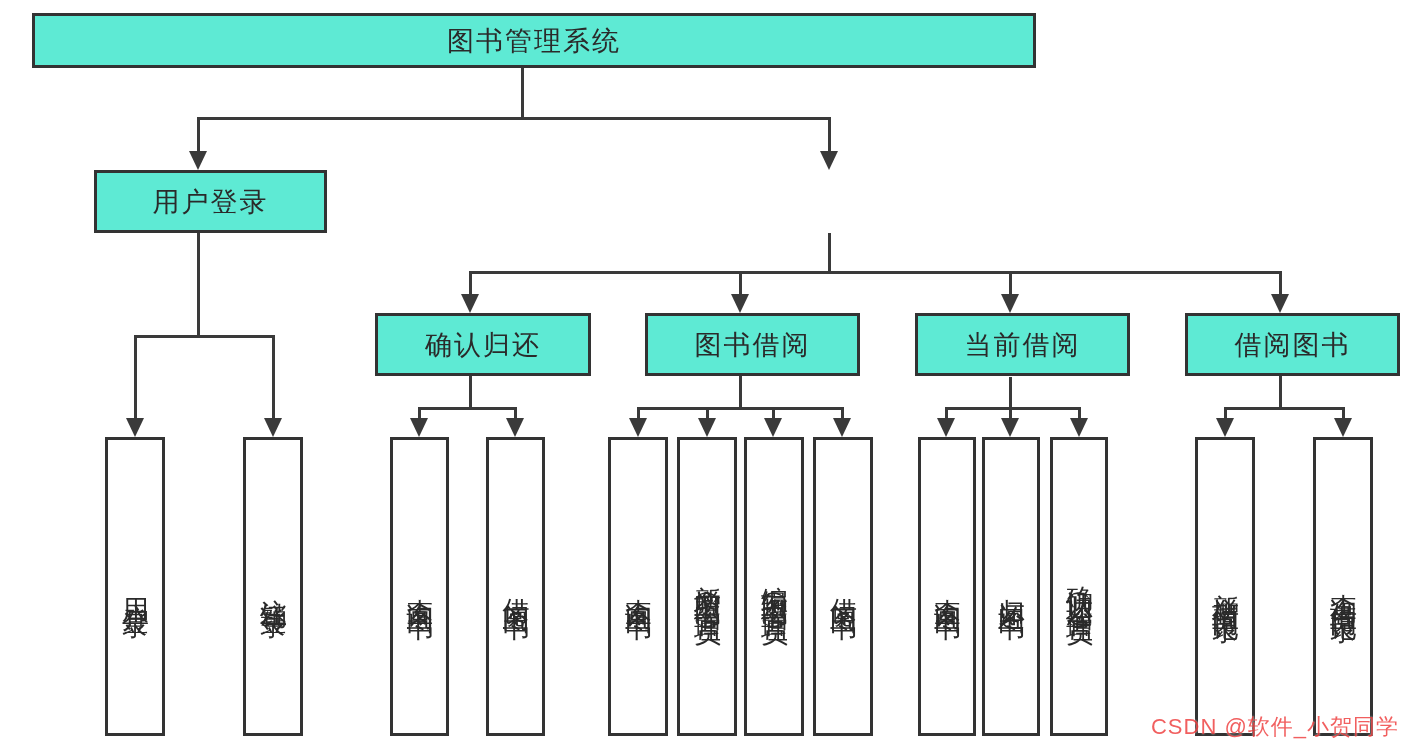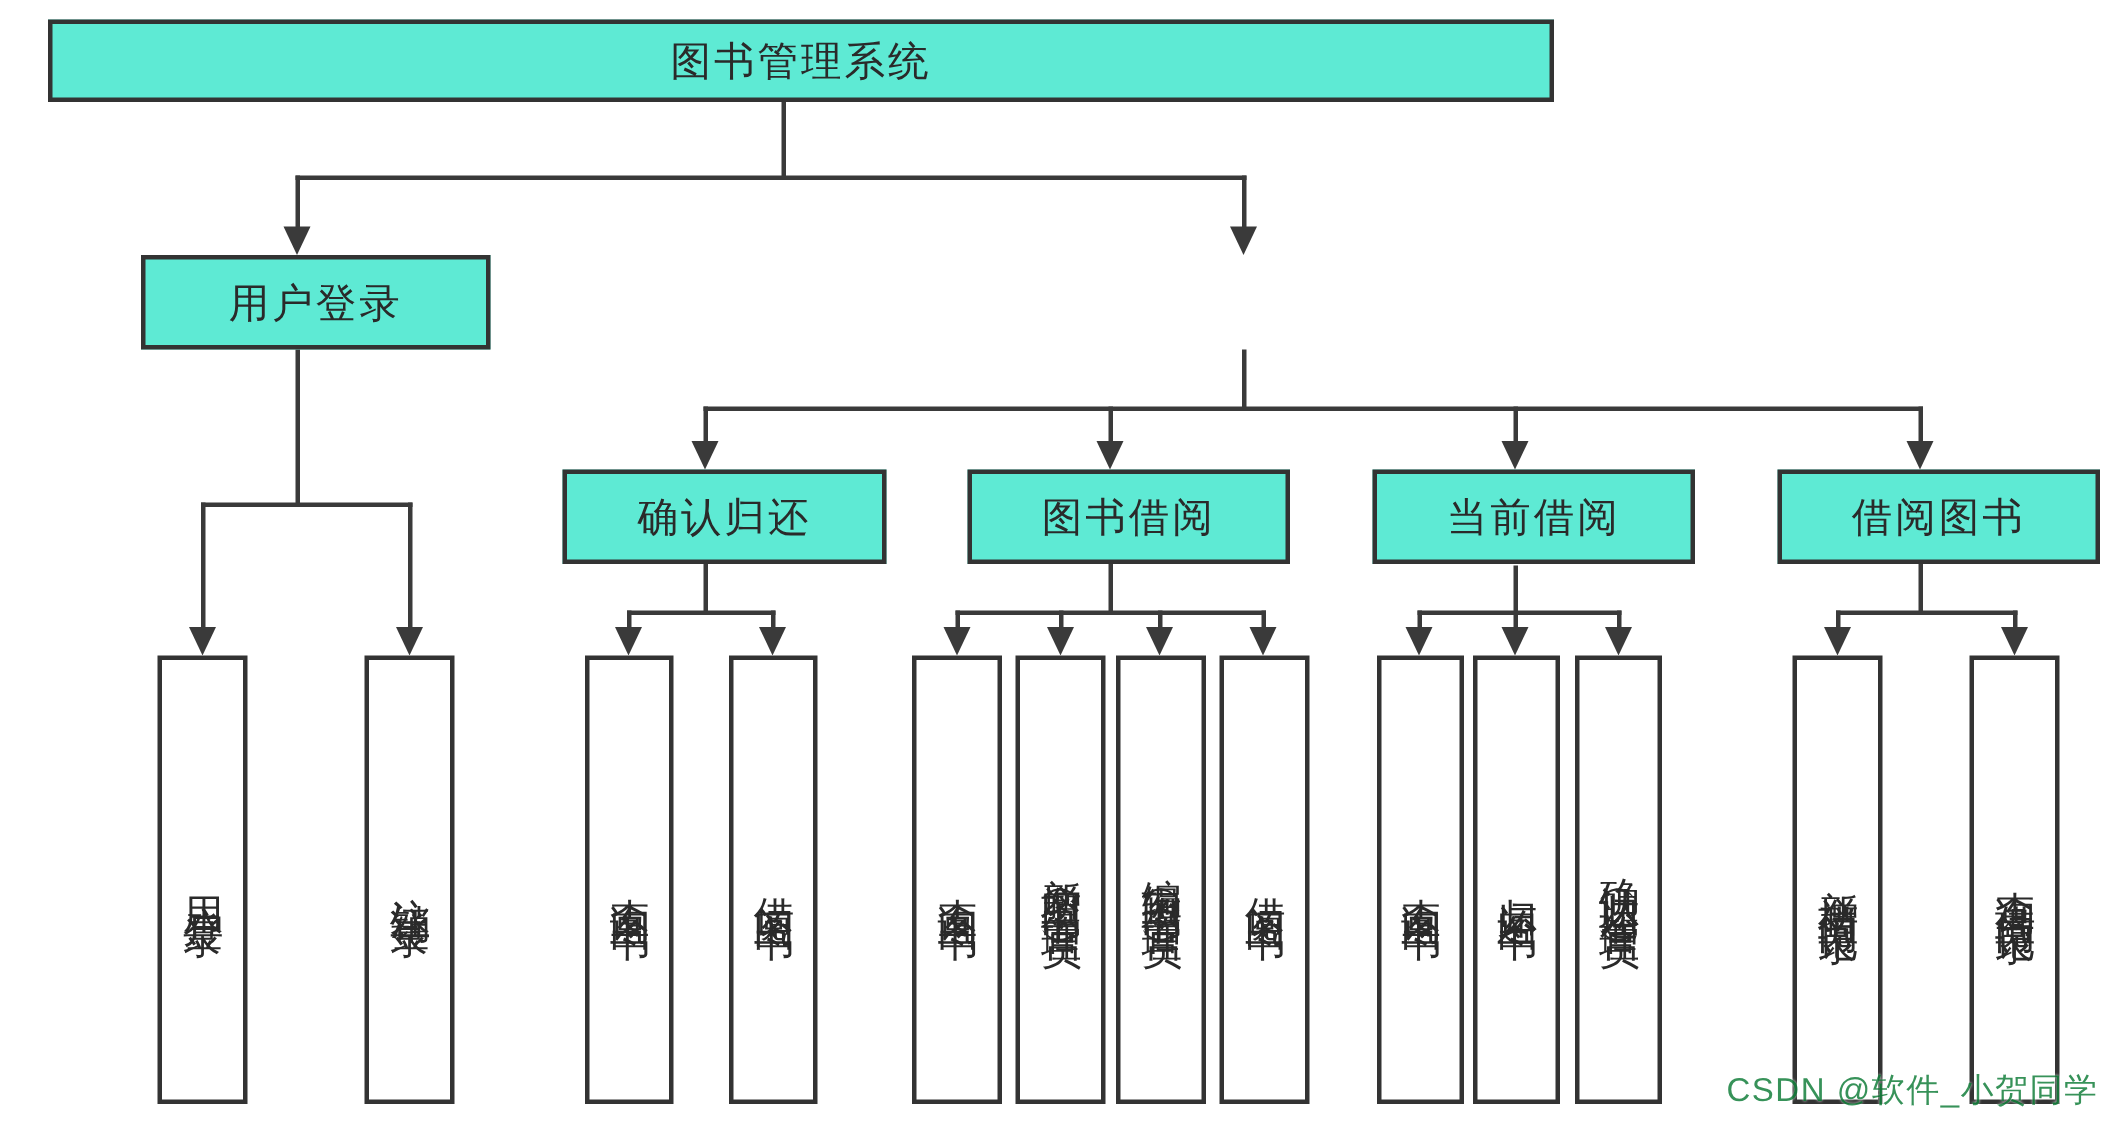--- a/index.html
+++ b/index.html
@@ -21,21 +21,21 @@
     font-size:27px;line-height:1;letter-spacing:5px;white-space:nowrap;
   }
   .vline,.hline{position:absolute;background:#3a3a3a;z-index:1;}
   .arrow{
     position:absolute;width:0;height:0;z-index:1;
     border-left:9px solid transparent;border-right:9px solid transparent;
     border-top:19px solid #3a3a3a;
   }
   .watermark{
     position:absolute;right:6px;top:712px;z-index:5;
-    font-size:22px;letter-spacing:1px;color:#15803d;opacity:.85;
+    font-size:22px;letter-spacing:1px;color:#ef4444;opacity:.85;
     text-shadow:0 0 2px #ffffff;white-space:nowrap;
   }
 </style>
 </head>
 <body>
 
 <div id="canvas">
 
   <div class="box" style="left:20px;top:13px;width:1004px;height:55px">图书管理系统</div>
 

